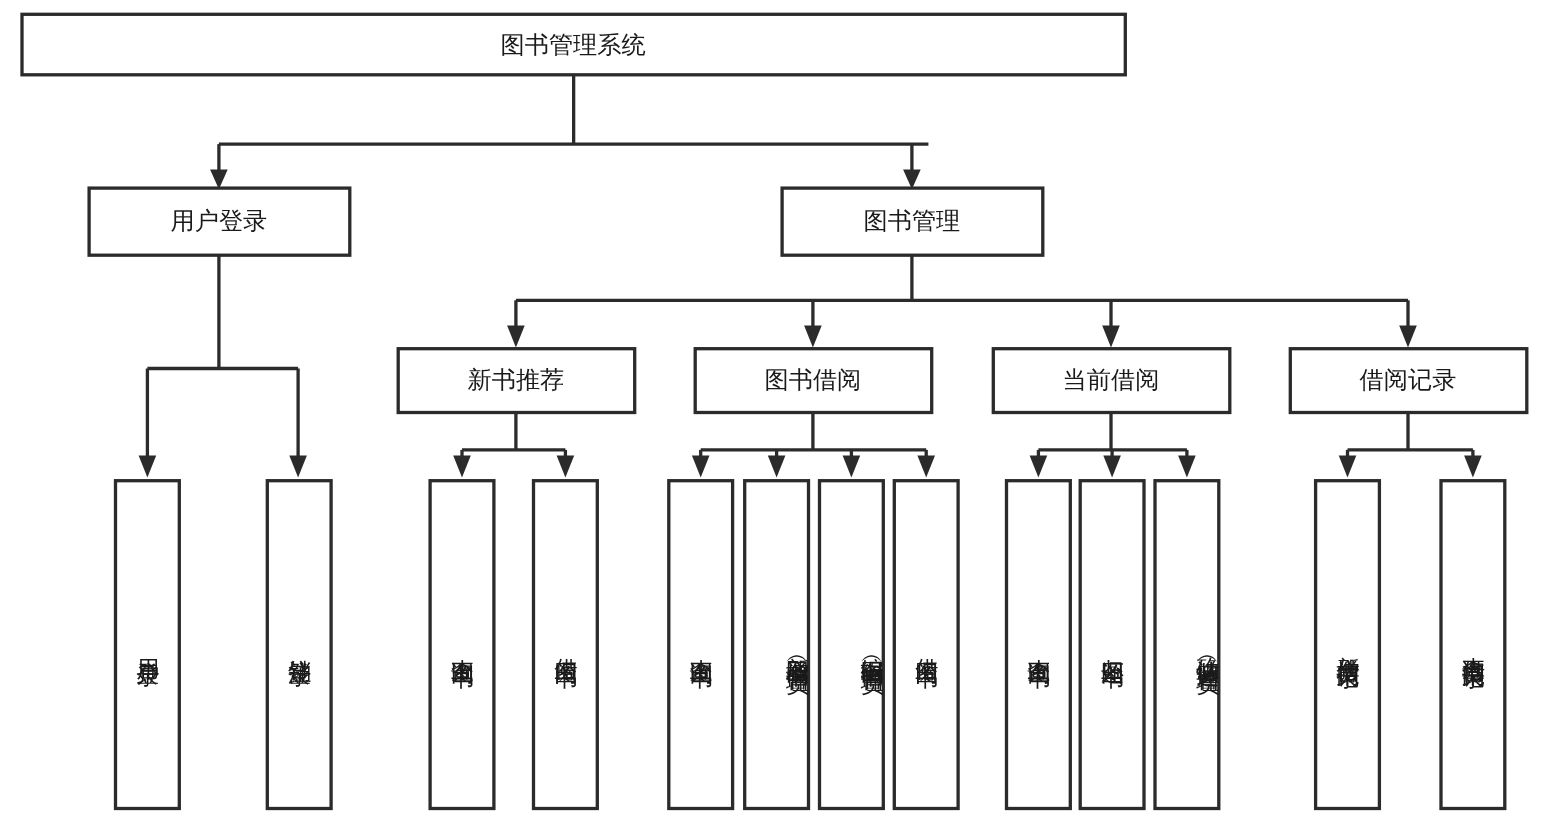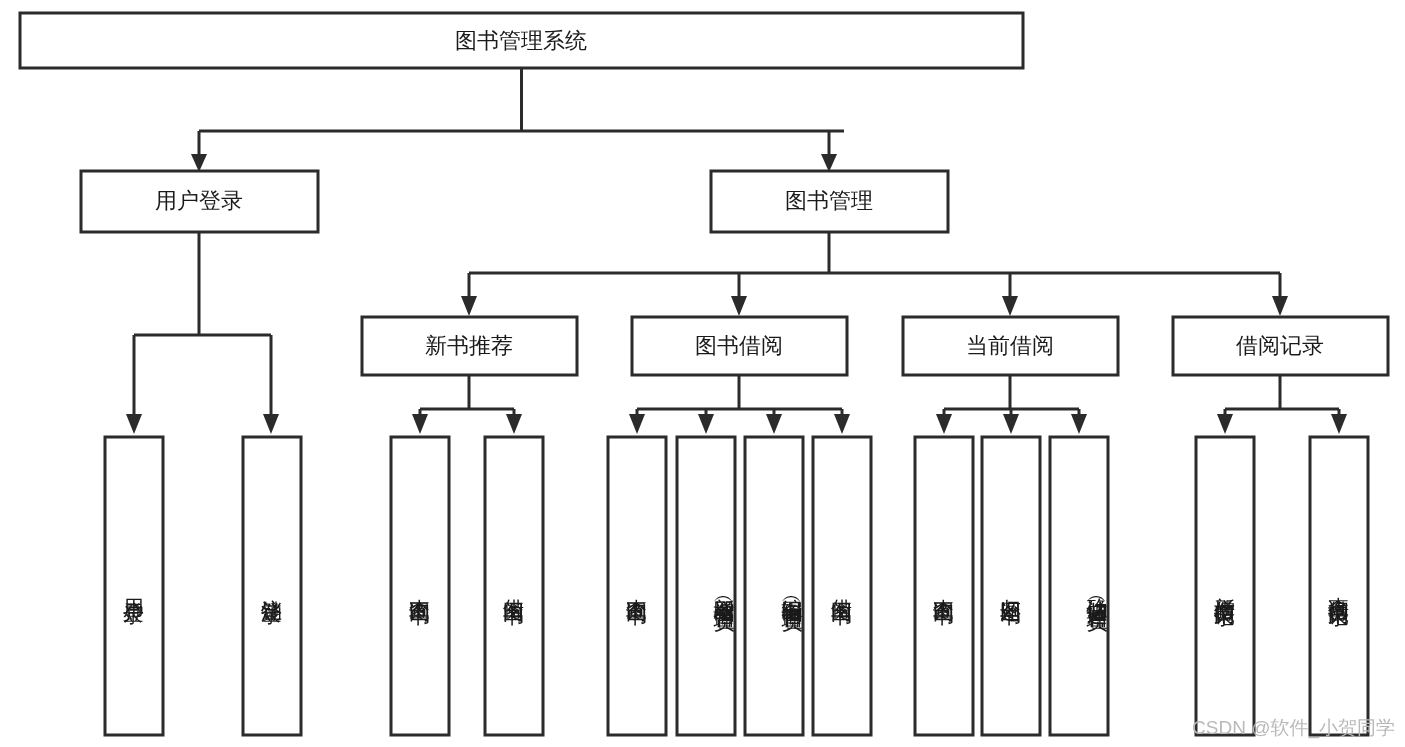--- a/index.html
+++ b/index.html
@@ -223,14 +223,13 @@
   <div class="node-label-v" style="left:608px; top:437px; width:58px; height:298px;">查询图书</div>
   <div class="node-label-v" style="left:677px; top:437px; width:58px; height:298px; align-items:flex-start; padding-top:8px; box-sizing:border-box;">新增图书（管理员）</div>
   <div class="node-label-v" style="left:745px; top:437px; width:58px; height:298px; align-items:flex-start; padding-top:8px; box-sizing:border-box;">编辑图书（管理员）</div>
   <div class="node-label-v" style="left:813px; top:437px; width:58px; height:298px;">借阅图书</div>
   <div class="node-label-v" style="left:915px; top:437px; width:58px; height:298px;">查询图书</div>
   <div class="node-label-v" style="left:982px; top:437px; width:58px; height:298px;">归还图书</div>
   <div class="node-label-v" style="left:1050px; top:437px; width:58px; height:298px; align-items:flex-start; padding-top:8px; box-sizing:border-box;">确认归还（管理员）</div>
   <div class="node-label-v" style="left:1196px; top:437px; width:58px; height:298px;">新增借阅记录</div>
   <div class="node-label-v" style="left:1310px; top:437px; width:58px; height:298px;">查询借阅记录</div>
 
-  <div class="watermark">CSDN @软件_小贺同学</div>
 </div>
 
 </body></html>

